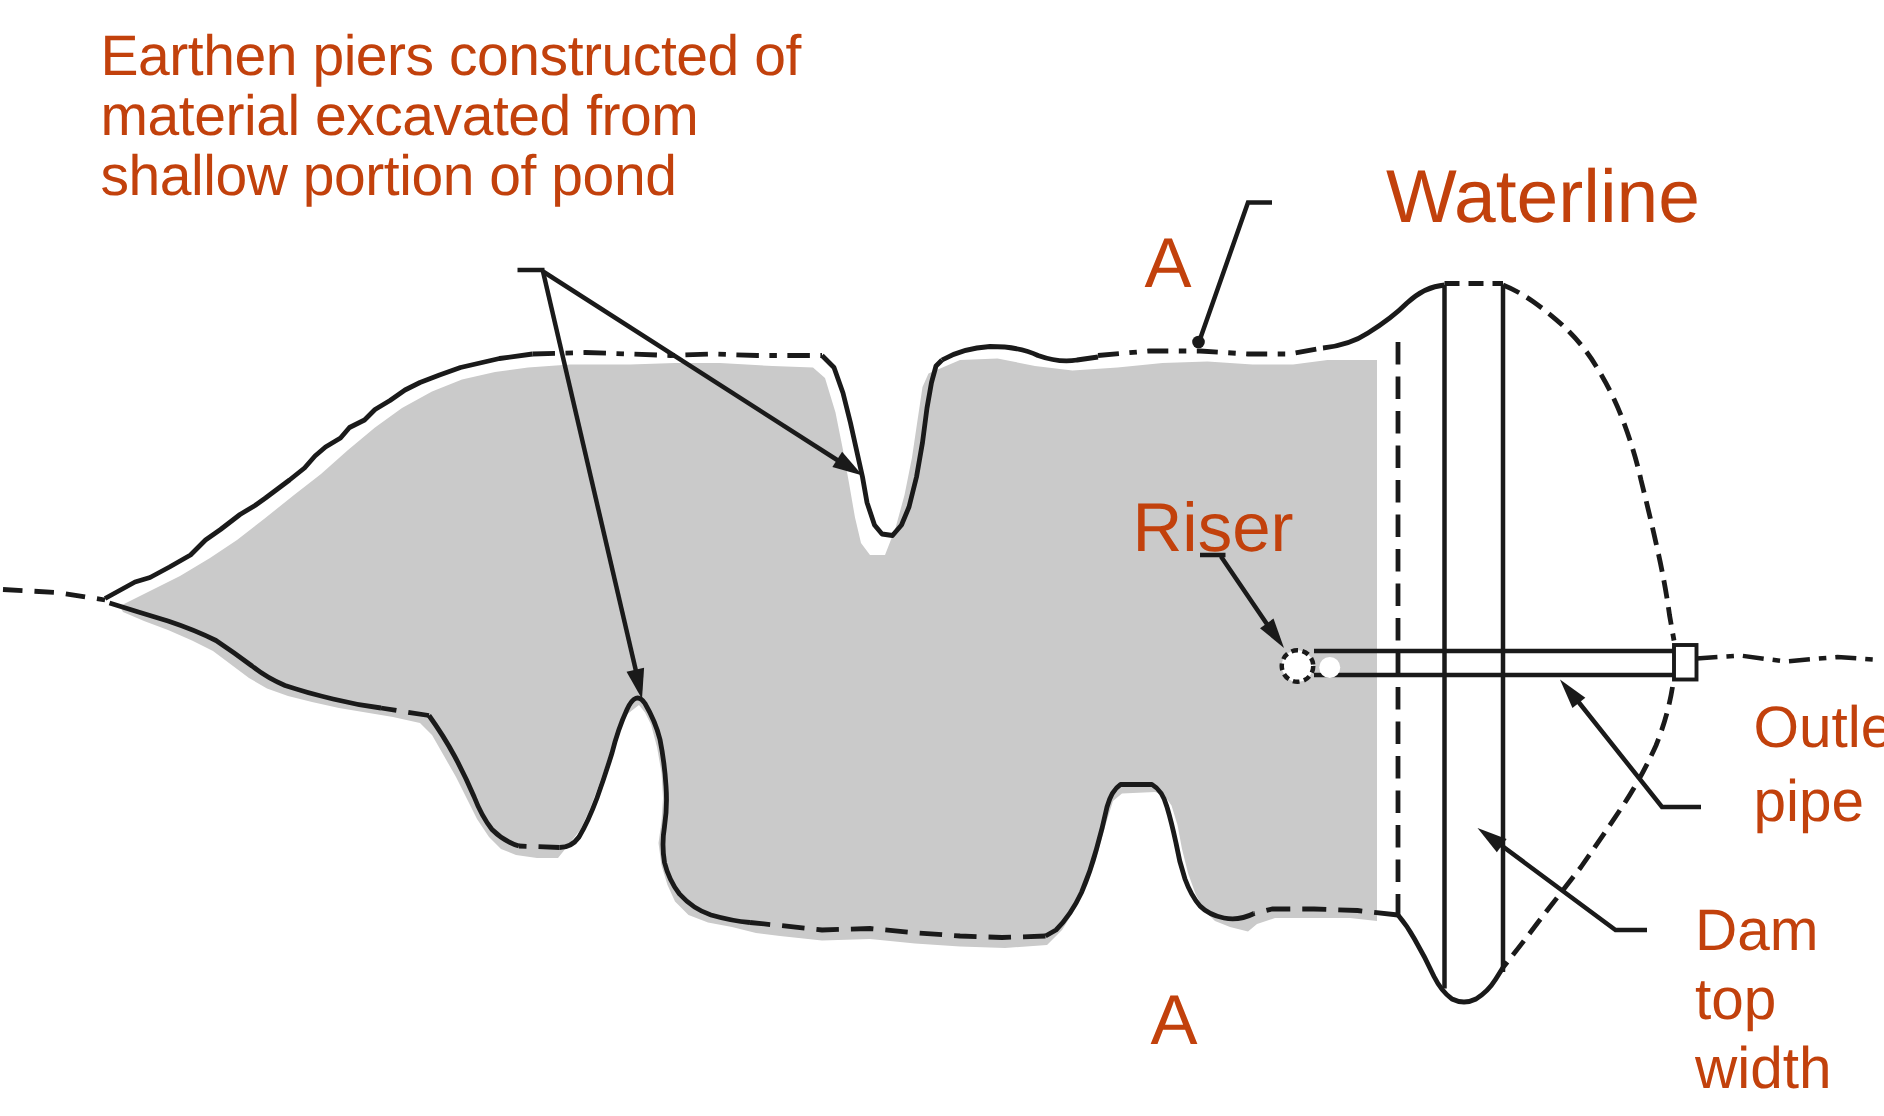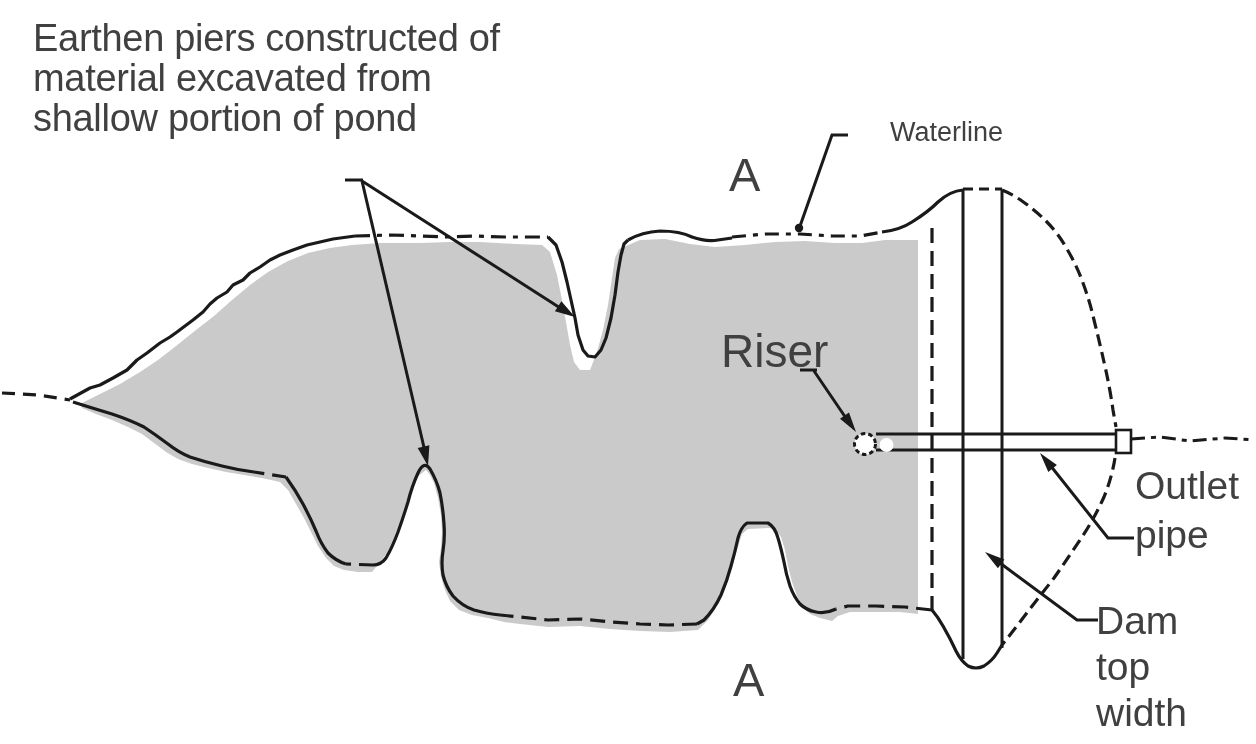--- a/index.html
+++ b/index.html
@@ -8,25 +8,26 @@
     width:1256px;height:744px;
     background:#ffffff;
     overflow:hidden;
     font-family:"Liberation Sans", sans-serif;
     color:#1a1a1a;
   }
   .stage svg{position:absolute;left:0;top:0;}
   .lbl{
     position:absolute;
     white-space:pre-line;
-    color:#404040;
+    color:#c2410c;
     line-height:1.08;
+    margin-left:34px;
   }
   .para{left:33px;top:18px;font-size:38px;line-height:40px;letter-spacing:-0.3px;}
-  .waterline{left:890px;top:118px;font-size:27px;}
+  .waterline{left:890px;top:104px;font-size:50px;}
   .a-top{left:729px;top:150px;font-size:47px;}
   .a-bottom{left:733px;top:655px;font-size:47px;}
   .riser{left:721px;top:327px;font-size:46px;}
   .outlet{left:1135px;top:461px;font-size:39px;line-height:49px;}
   .damtop{left:1096px;top:598px;font-size:39px;line-height:46px;}
 </style>
 </head>
 <body>
 
 <div class="stage">

